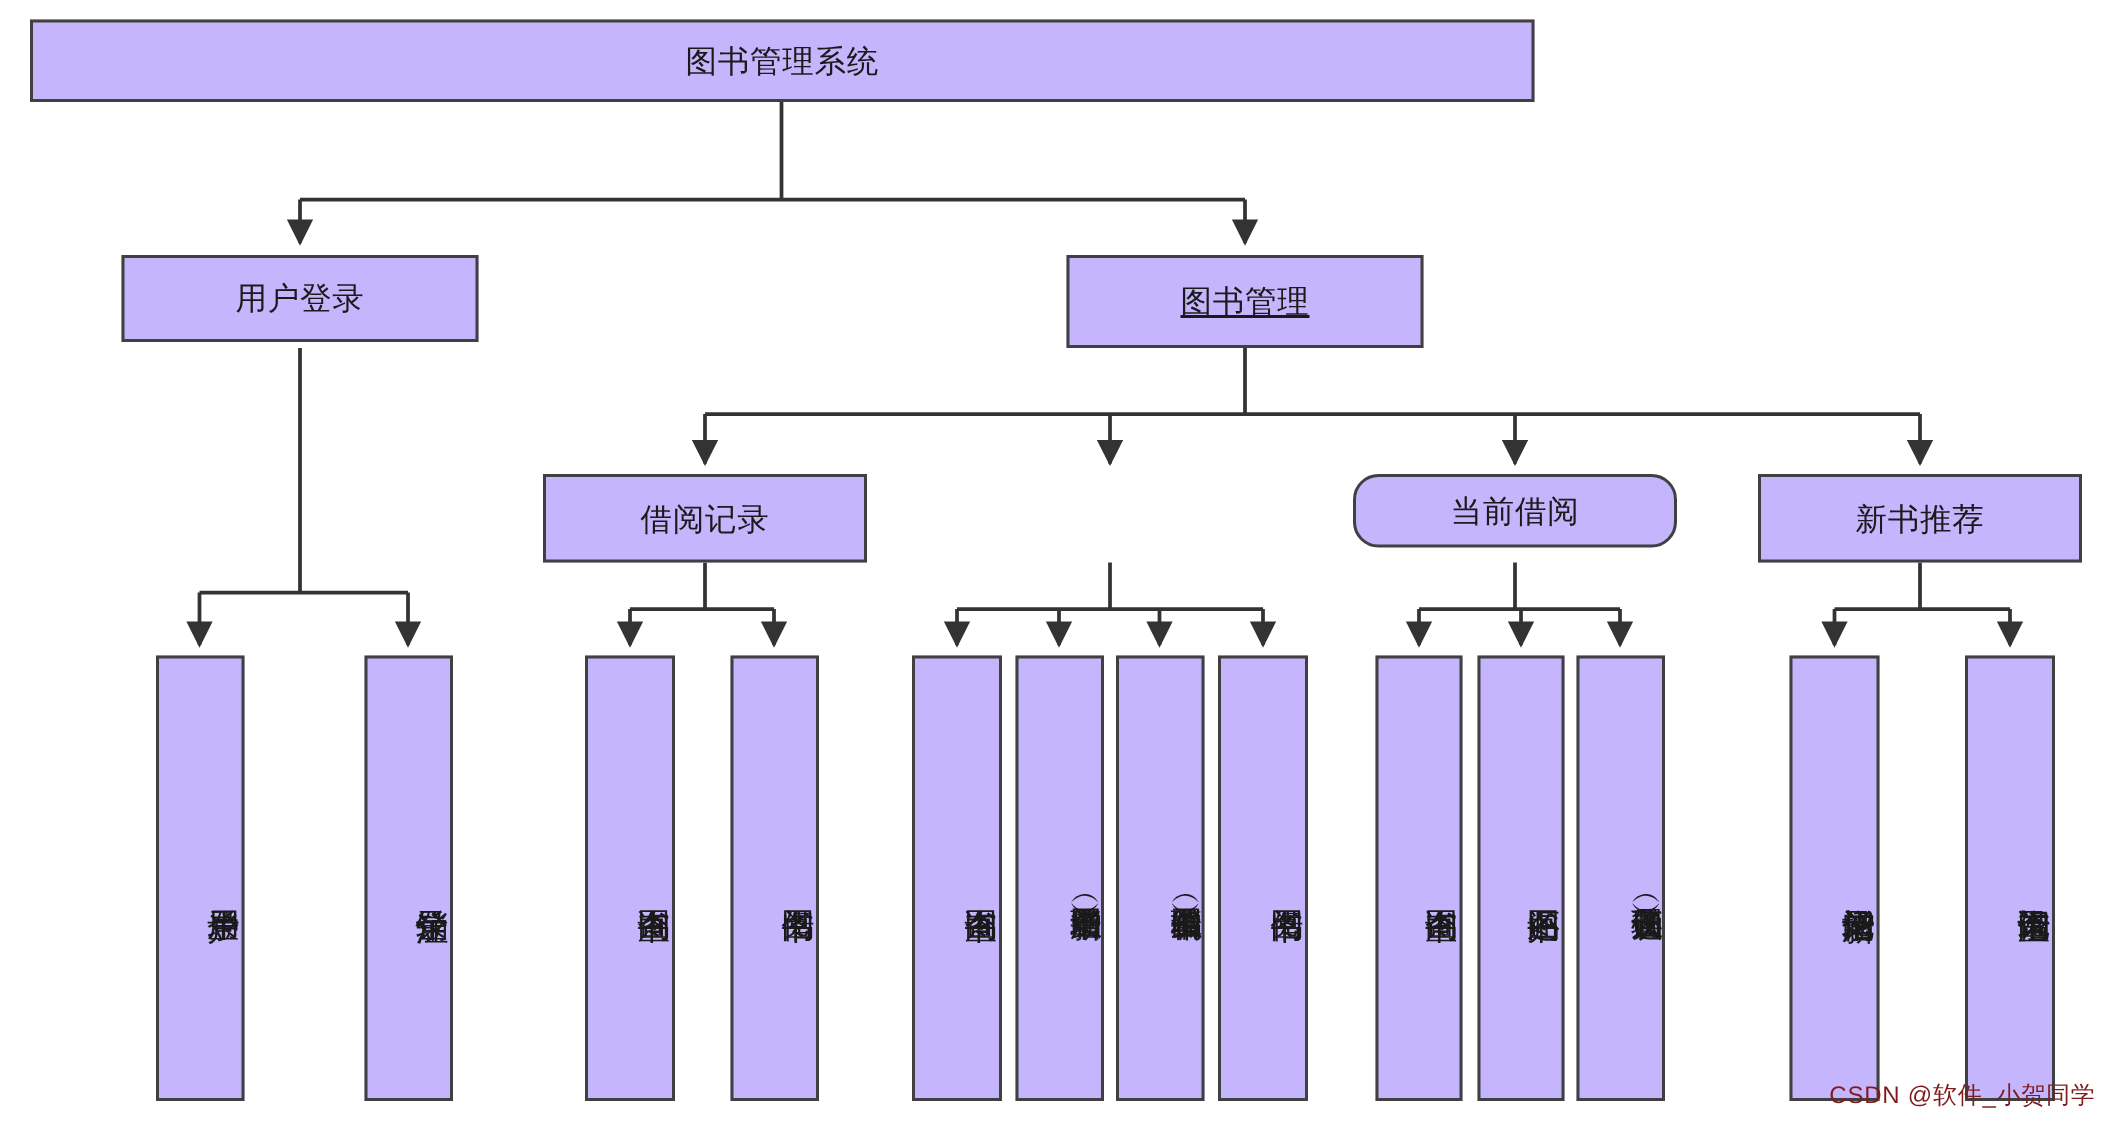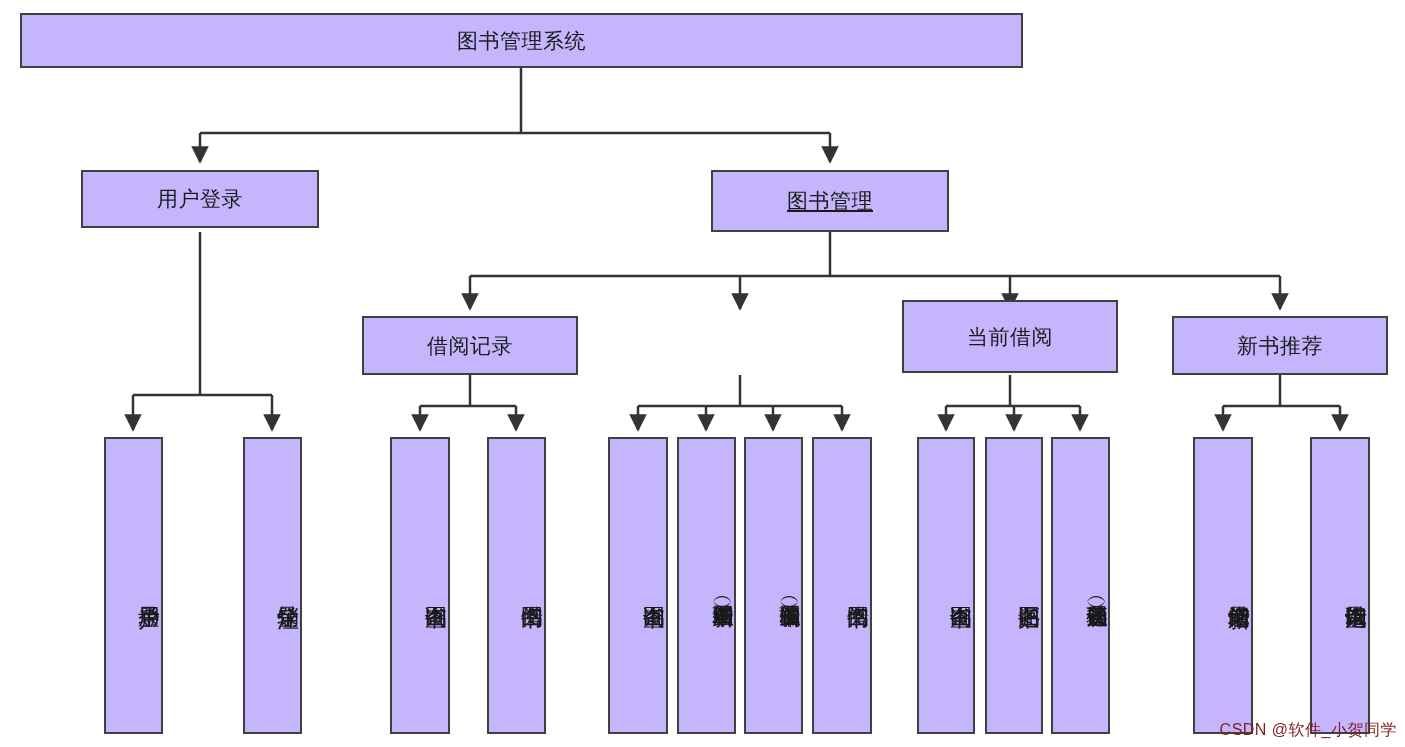--- a/index.html
+++ b/index.html
@@ -122,21 +122,21 @@
 
   <div class="node horizontal" style="left:20px; top:13px; width:1003px; height:55px;">图书管理系统</div>
 
   <div class="node horizontal" style="left:81px; top:170px; width:238px; height:58px;">用户登录</div>
 
   <div class="node horizontal" style="left:711px; top:170px; width:238px; height:62px;text-decoration:underline;">图书管理</div>
 
   <div class="node horizontal" style="left:362px; top:316px; width:216px; height:59px;">借阅记录</div>
 
 
-  <div class="node horizontal" style="left:902px; top:300px; width:216px; height:73px;">当前借阅</div>
+  <div class="node horizontal" style="left:902px; top:316px; width:216px; height:49px;border-radius:17px;">当前借阅</div>
 
   <div class="node horizontal" style="left:1172px; top:316px; width:216px; height:59px;">新书推荐</div>
 
   <div class="node vertical" style="left:104px; top:437px; width:59px; height:297px;">用户登录</div>
 
   <div class="node vertical" style="left:243px; top:437px; width:59px; height:297px;">注销登录</div>
 
   <div class="node vertical" style="left:390px; top:437px; width:60px; height:297px;">查询图书</div>
 
   <div class="node vertical" style="left:487px; top:437px; width:59px; height:297px;">借阅图书</div>

